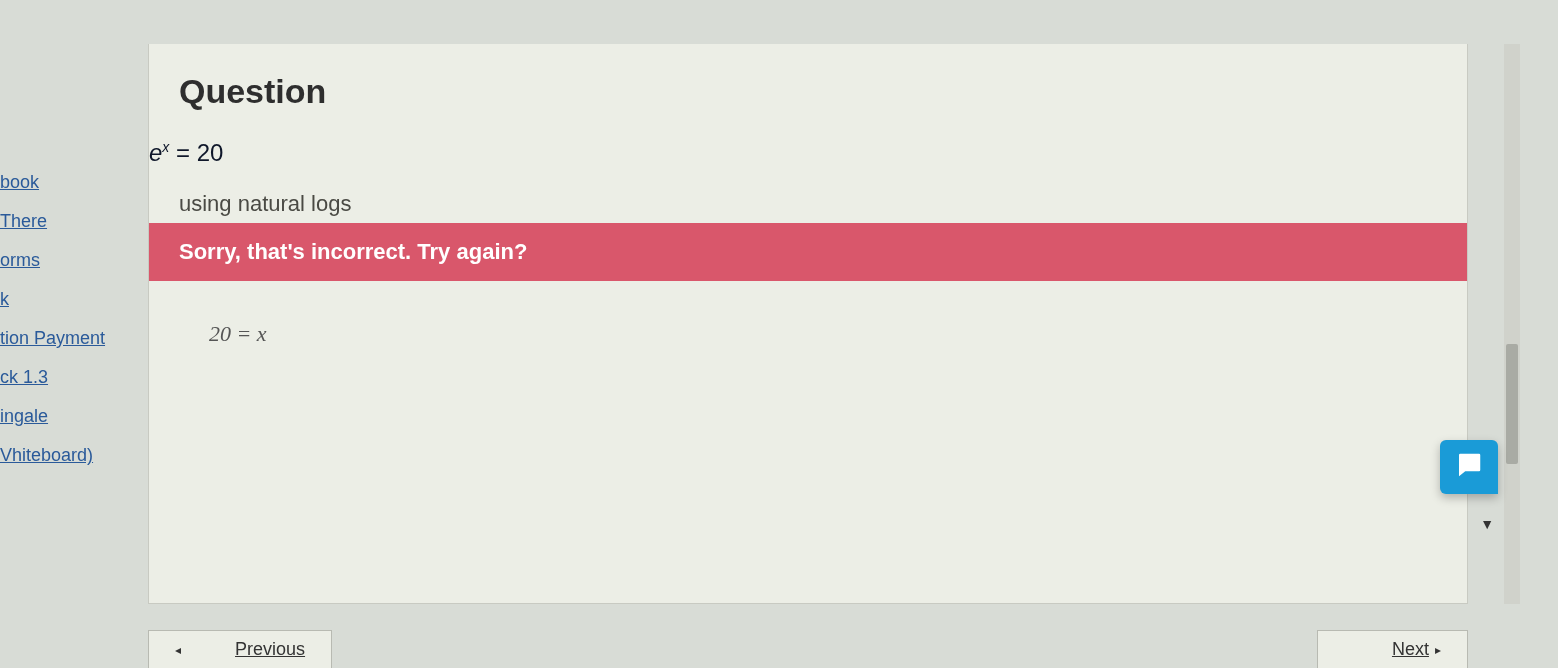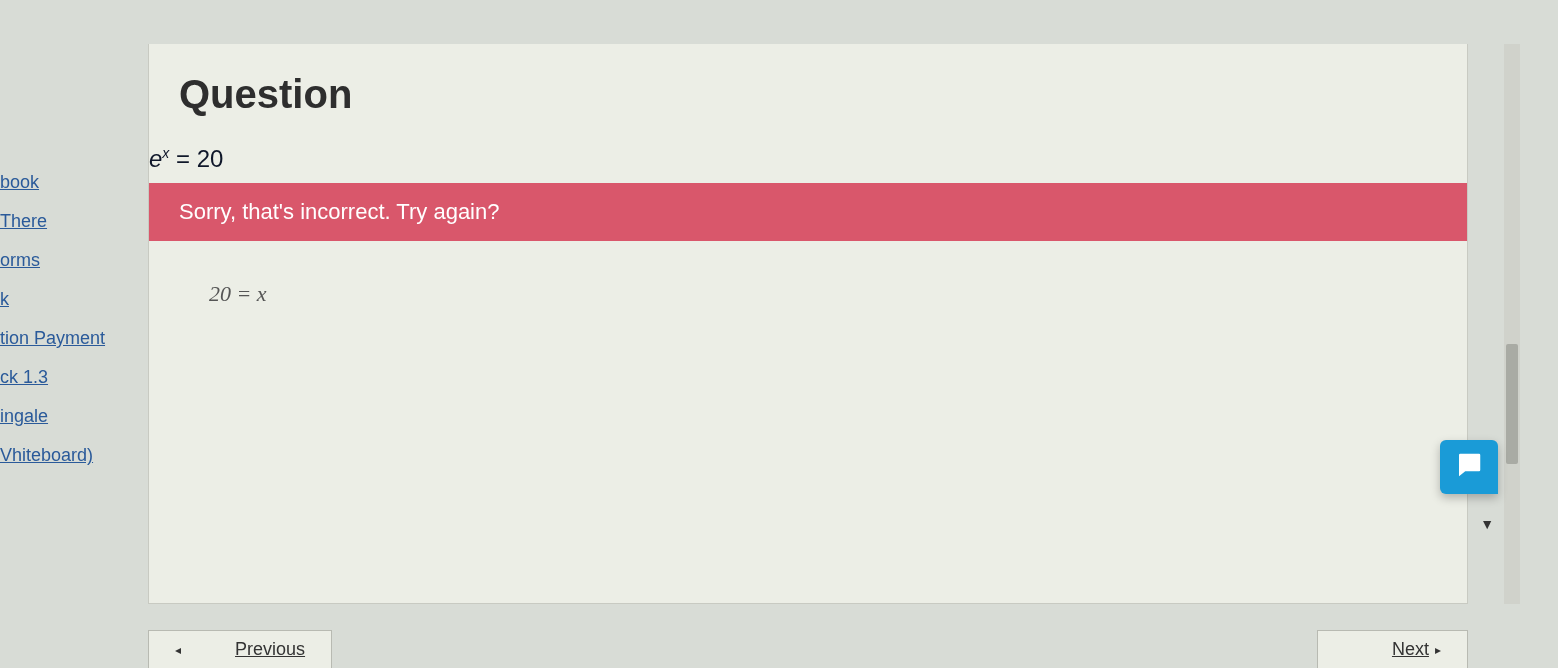--- a/index.html
+++ b/index.html
@@ -26,21 +26,21 @@
     position: absolute;
     left: 148px;
     top: 44px;
     width: 1320px;
     background: #eceee6;
     border: 1px solid #c8cac2;
     border-top-width: 0;
     min-height: 560px;
   }
   .question-title {
-    font-size: 40px;
+    font-size: 34px;
     font-weight: 700;
     color: #2e2e2e;
     padding: 28px 30px 10px 30px;
   }
   .prompt-line {
     font-size: 22px;
     color: #4a4a44;
     padding: 14px 30px 6px 30px;
   }
   .equation {
@@ -54,21 +54,21 @@
   .note {
     font-size: 22px;
     color: #555548;
     padding: 12px 30px 34px 30px;
     line-height: 1.45;
   }
   .feedback {
     background: #d9576b;
     color: #fff;
     font-size: 22px;
-    font-weight: 400;
+    font-weight: 700;
     padding: 16px 30px;
   }
   .answer {
     font-family: "Cambria Math", Georgia, serif;
     font-size: 22px;
     font-style: italic;
     color: #555;
     padding: 40px 30px 30px 60px;
   }
 
@@ -152,20 +152,21 @@
 </nav>
 
 <section class="main">
   <h1 class="question-title">Question</h1>
 
 
   <div class="equation">
     <span class="e">e</span><sup>x</sup><span> = </span><span>20</span>
   </div>
 
+  <p class="prompt-line">using natural logs</p>
 
 
   <div class="feedback">Sorry, that's incorrect. Try again?</div>
 
   <div class="answer">20 = x</div>
 </section>
 
 <div class="scroll-track">
   <div class="scroll-thumb"></div>
 </div>

